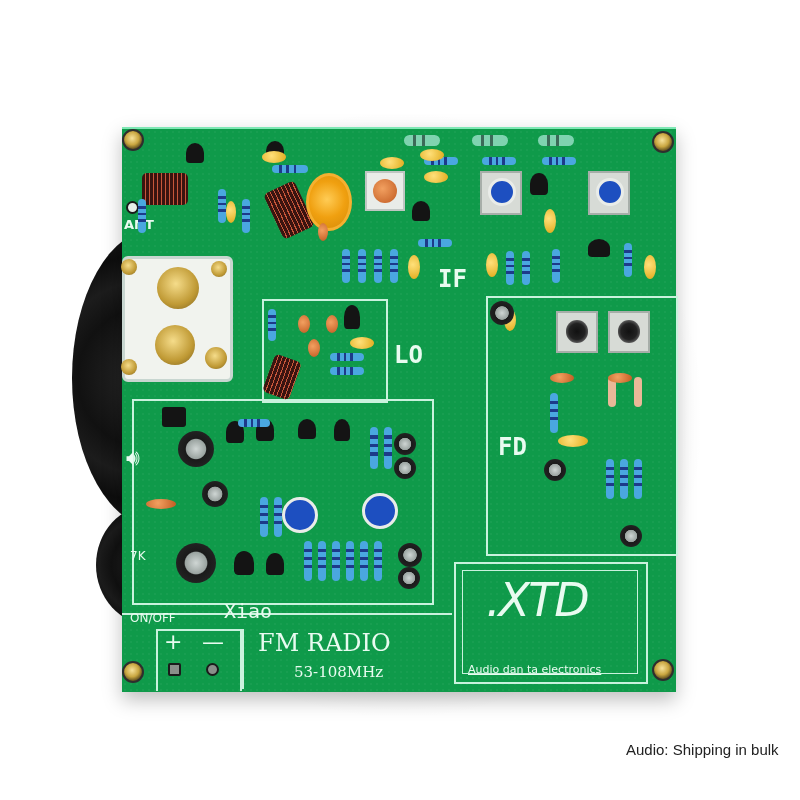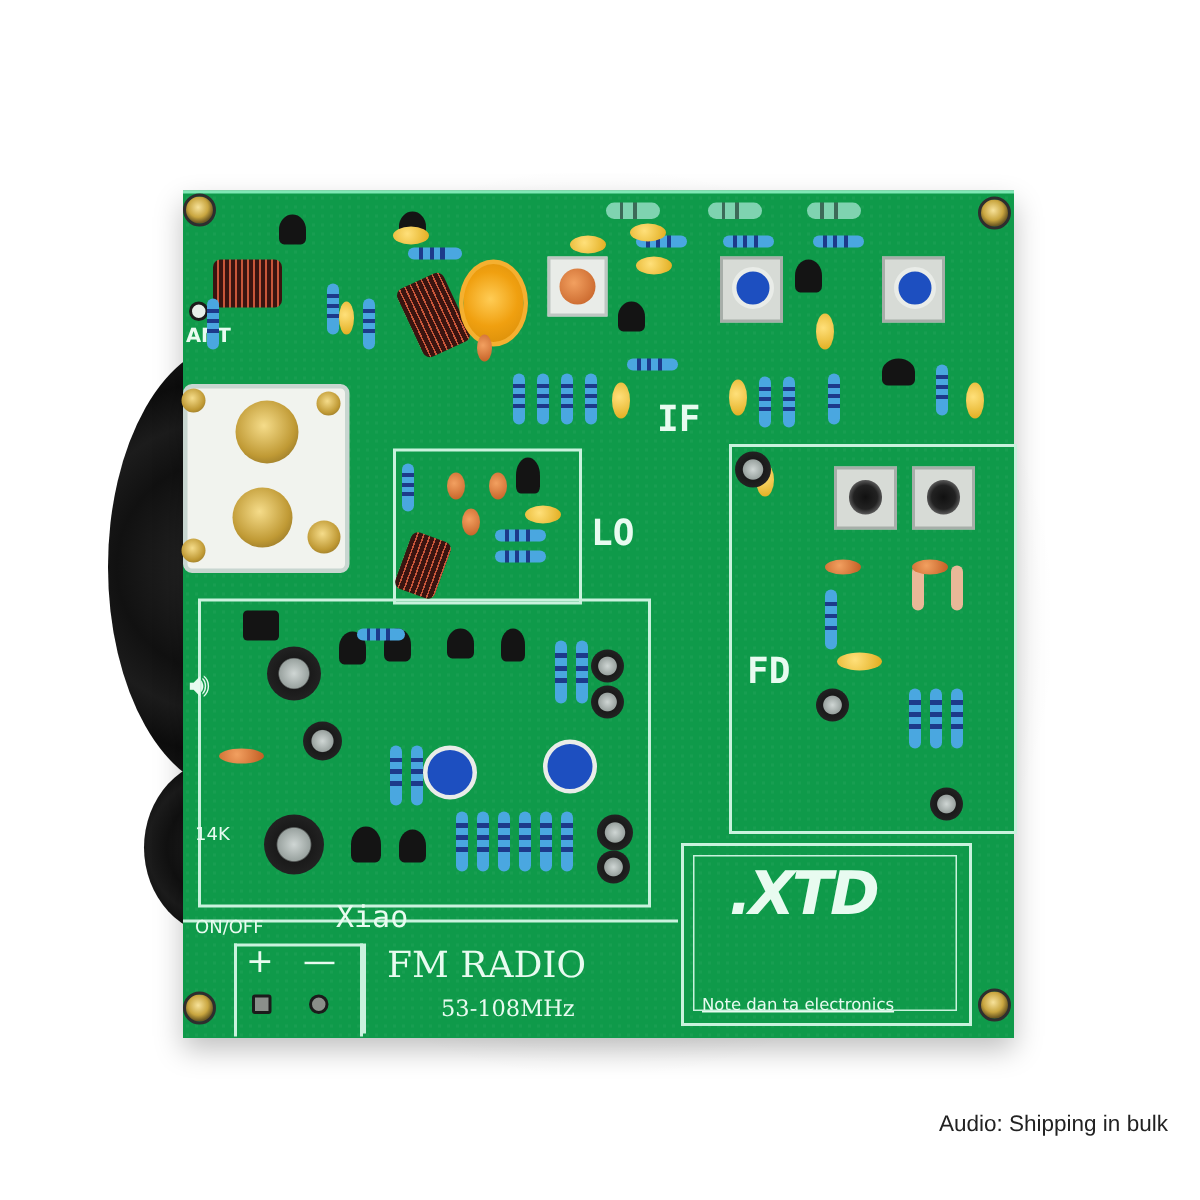--- a/index.html
+++ b/index.html
@@ -183,29 +183,29 @@
 
     <div class="pot-blue" style="left:160px;top:368px;width:30px;height:30px;"></div>
     <div class="pot-blue" style="left:240px;top:364px;width:30px;height:30px;"></div>
 
     <div class="silk-text" style="left:4px;top:316px;font-size:22px;">🔊︎</div>
 
     <div class="silk-text section-label" style="left:316px;top:136px;">IF</div>
     <div class="silk-text section-label" style="left:272px;top:212px;">LO</div>
     <div class="silk-text section-label" style="left:376px;top:304px;">FD</div>
 
-    <div class="silk-text" style="left:8px;top:420px;font-size:12px;">14K</div>
+    <div class="silk-text" style="left:8px;top:420px;font-size:12px;">7K</div>
     <div class="silk-text" style="left:8px;top:482px;font-size:12px;font-family:'DejaVu Sans',sans-serif;">ON/OFF</div>
     <div class="silk-text" style="left:102px;top:470px;font-size:20px;font-family:'DejaVu Sans Mono',monospace;">Xiao</div>
     <div class="silk-text" style="left:42px;top:500px;font-size:22px;">+</div>
     <div class="silk-text" style="left:80px;top:500px;font-size:22px;">—</div>
     <div class="pad" style="left:46px;top:534px;border-radius:2px;background:#8a8f8a;"></div>
     <div class="pad" style="left:84px;top:534px;background:#8a8f8a;"></div>
 
     <div class="silk-text" style="left:136px;top:500px;font-size:24px;font-family:'DejaVu Serif',serif;">FM RADIO</div>
     <div class="silk-text" style="left:172px;top:534px;font-size:15px;font-family:'DejaVu Serif',serif;">53-108MHz</div>
 
-    <div class="silk-text" style="left:364px;top:444px;font-size:40px;font-weight:bold;letter-spacing:-2px;font-style:italic;">.XTD</div>
-    <div class="silk-text" style="left:346px;top:534px;font-size:11px;text-decoration:underline;">Note dan ta electronics</div>
+    <div class="silk-text" style="left:364px;top:444px;font-size:46px;font-weight:normal;letter-spacing:-2px;font-style:italic;">.XTD</div>
+    <div class="silk-text" style="left:346px;top:534px;font-size:11px;text-decoration:underline;">Audio dan ta electronics</div>
   </div>
 
   <div class="note">Audio: Shipping in bulk</div>
 </div>
 
 </body></html>

